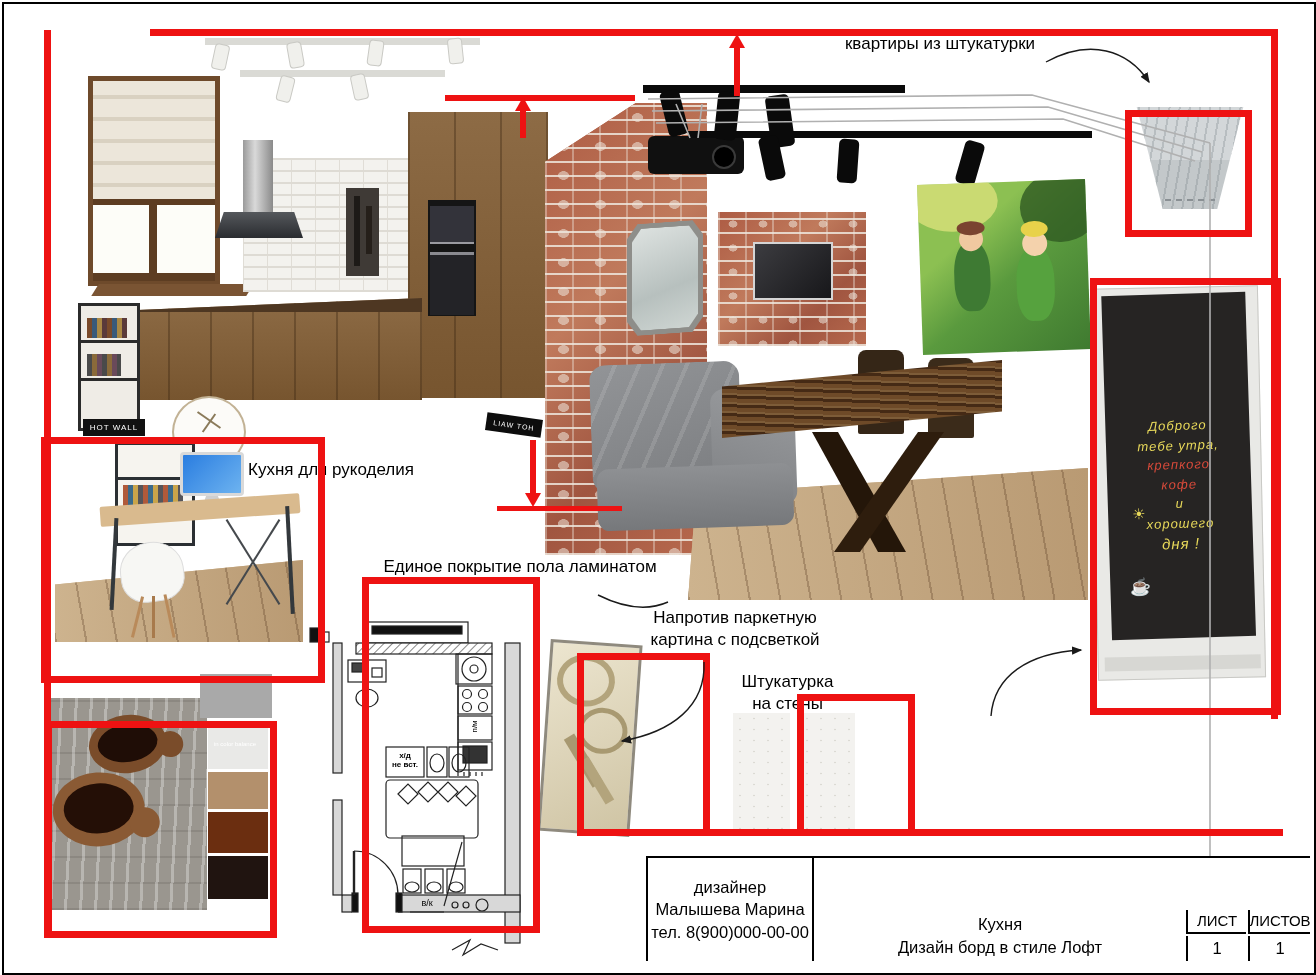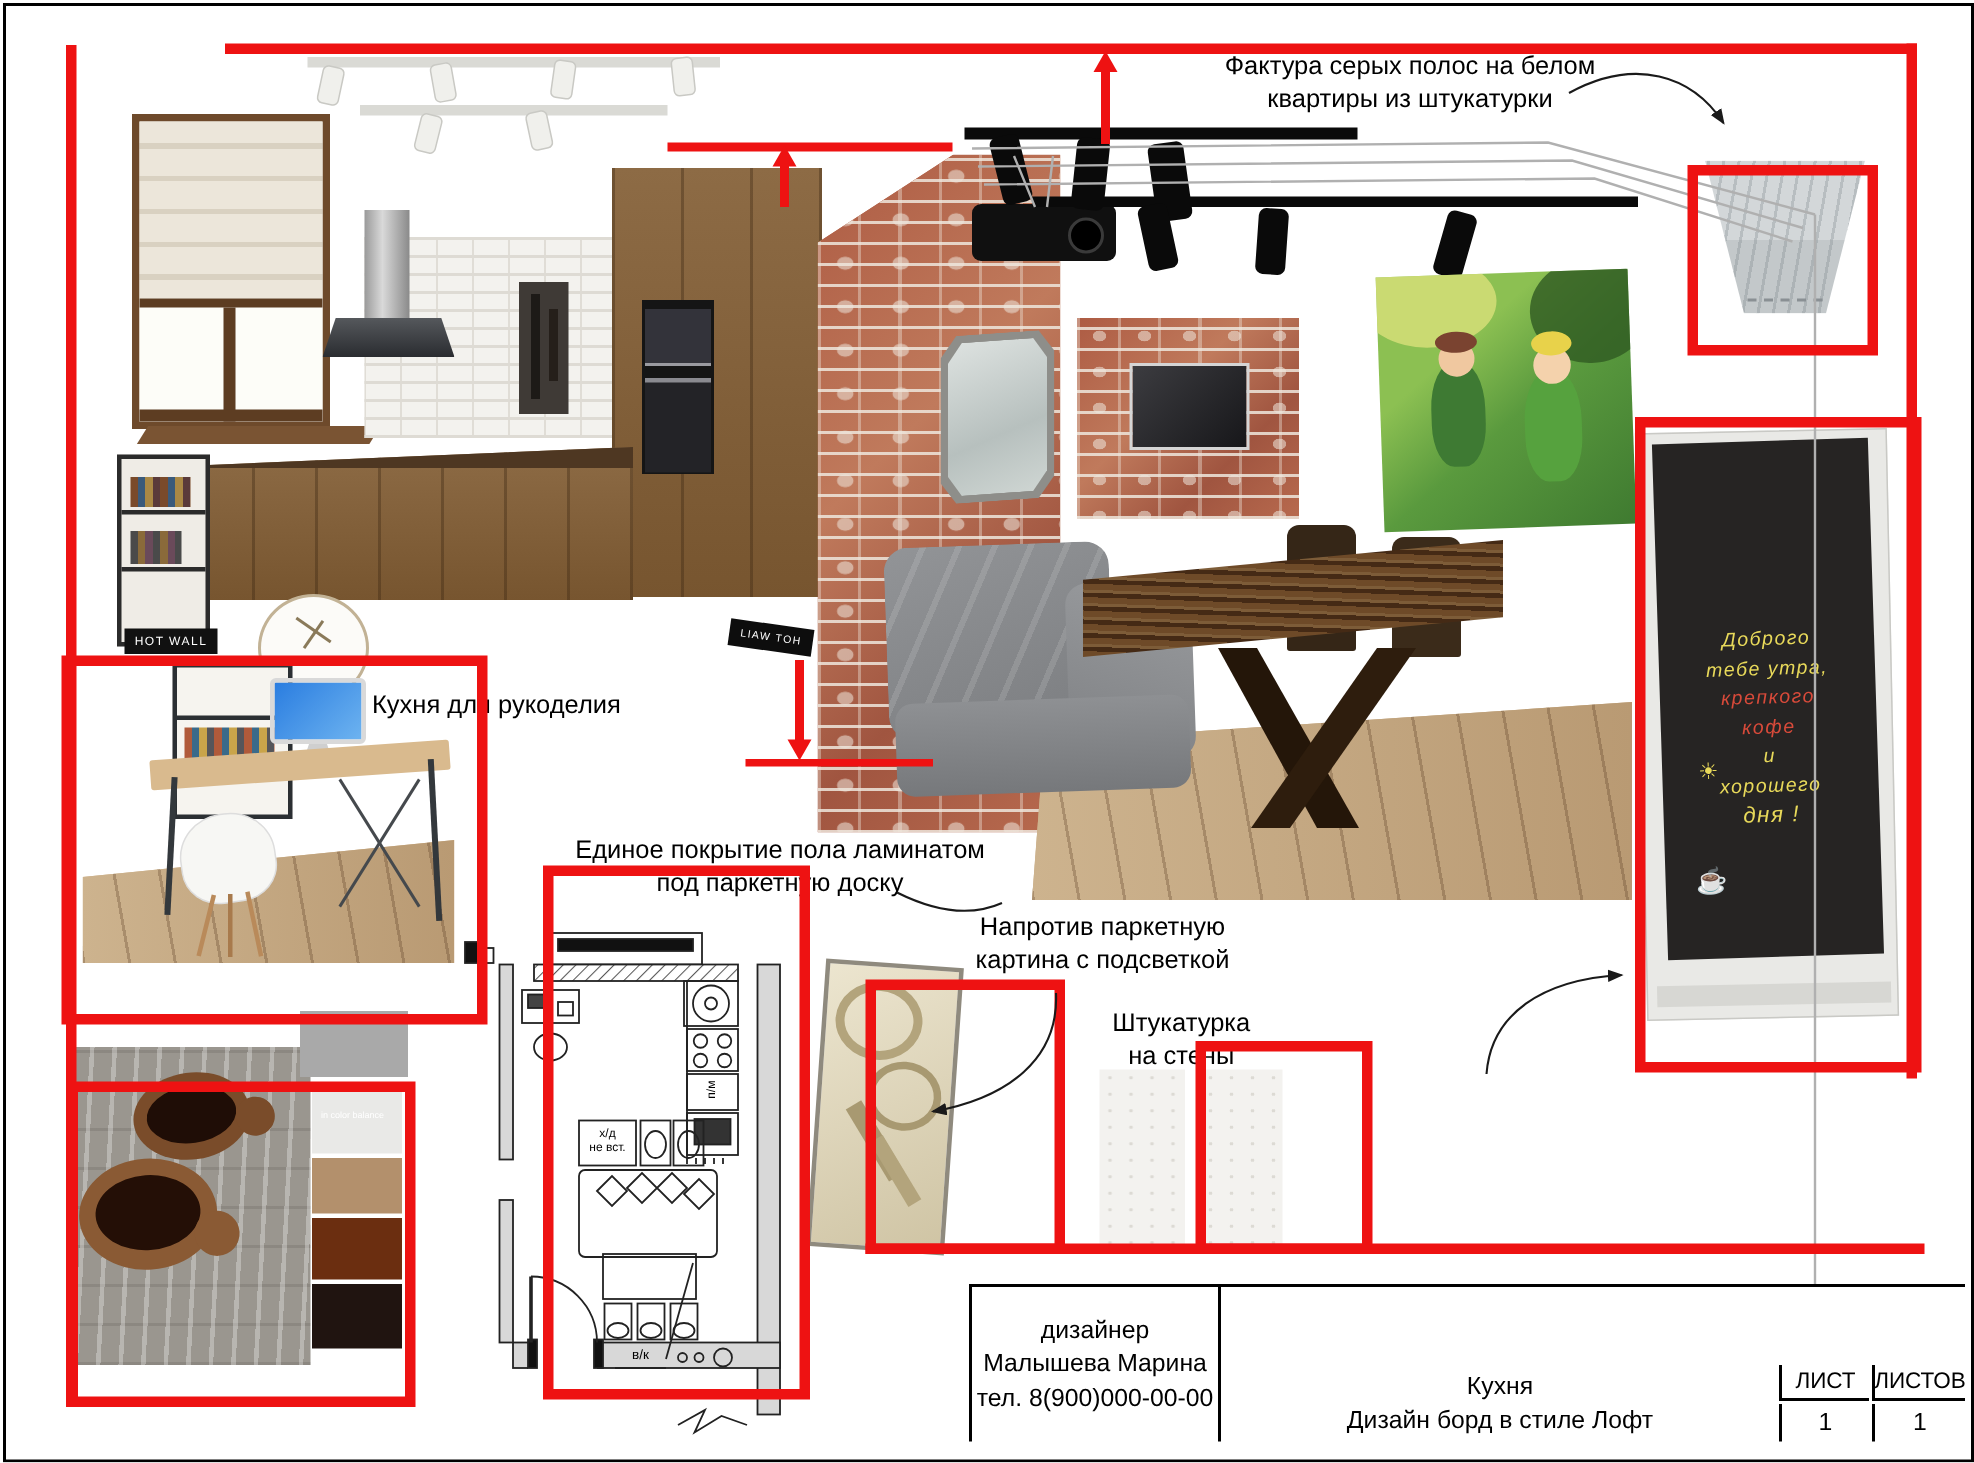--- a/index.html
+++ b/index.html
@@ -326,38 +326,36 @@
   <svg width="1316" height="975" viewBox="0 0 1316 975" style="z-index:50;">
     <g stroke="#1a1a1a" stroke-width="1.4" fill="none">
       <path d="M1046,62 C1090,38 1128,50 1149,82" marker-end="url(#ah)"></path>
       <path d="M704,662 C706,706 672,732 622,741" marker-end="url(#ah)"></path>
       <path d="M991,716 C994,676 1028,653 1081,650" marker-end="url(#ah)"></path>
       <path d="M598,595 C628,610 650,610 668,602"></path>
     </g>
   </svg>
 
   <div class="abs note" style="left:790px;top:33px;width:300px;">
-    <div>Фактура серых полос на белом</div>
     <div>квартиры из штукатурки</div>
   </div>
   <div class="abs note left" style="left:248px;top:459px;width:200px;"><span>Кухня для рукоделия</span></div>
   <div class="abs note" style="left:370px;top:556px;width:300px;text-align:center;">
     <div>Единое покрытие пола ламинатом</div>
-    <div>под паркетную доску</div>
   </div>
   <div class="abs note" style="left:625px;top:607px;width:220px;">
     <div>Напротив паркетную</div>
     <div>картина с подсветкой</div>
   </div>
   <div class="abs note" style="left:700px;top:671px;width:175px;">
     <div>Штукатурка</div>
     <div>на стены</div>
   </div>
 
-  <div class="abs plab" style="left:387px;top:752px;width:36px;">
+  <div class="abs plab" style="left:387px;top:752px;width:36px;font-weight:bold;">
     <div>х/д</div>
     <div>не вст.</div>
   </div>
   <div class="abs plab" style="left:463px;top:722px;width:24px;transform:rotate(-90deg);"><span>п/м</span></div>
   <div class="abs plab" style="left:412px;top:899px;width:30px;font-size:9px;"><span>в/к</span></div>
 
   <div id="tblock" class="abs">
     <div class="tbc" style="left:0;top:0;width:166px;height:103px;border-right:2px solid #000;flex-direction:column;">
       <div>дизайнер</div>
       <div>Малышева Марина</div>

